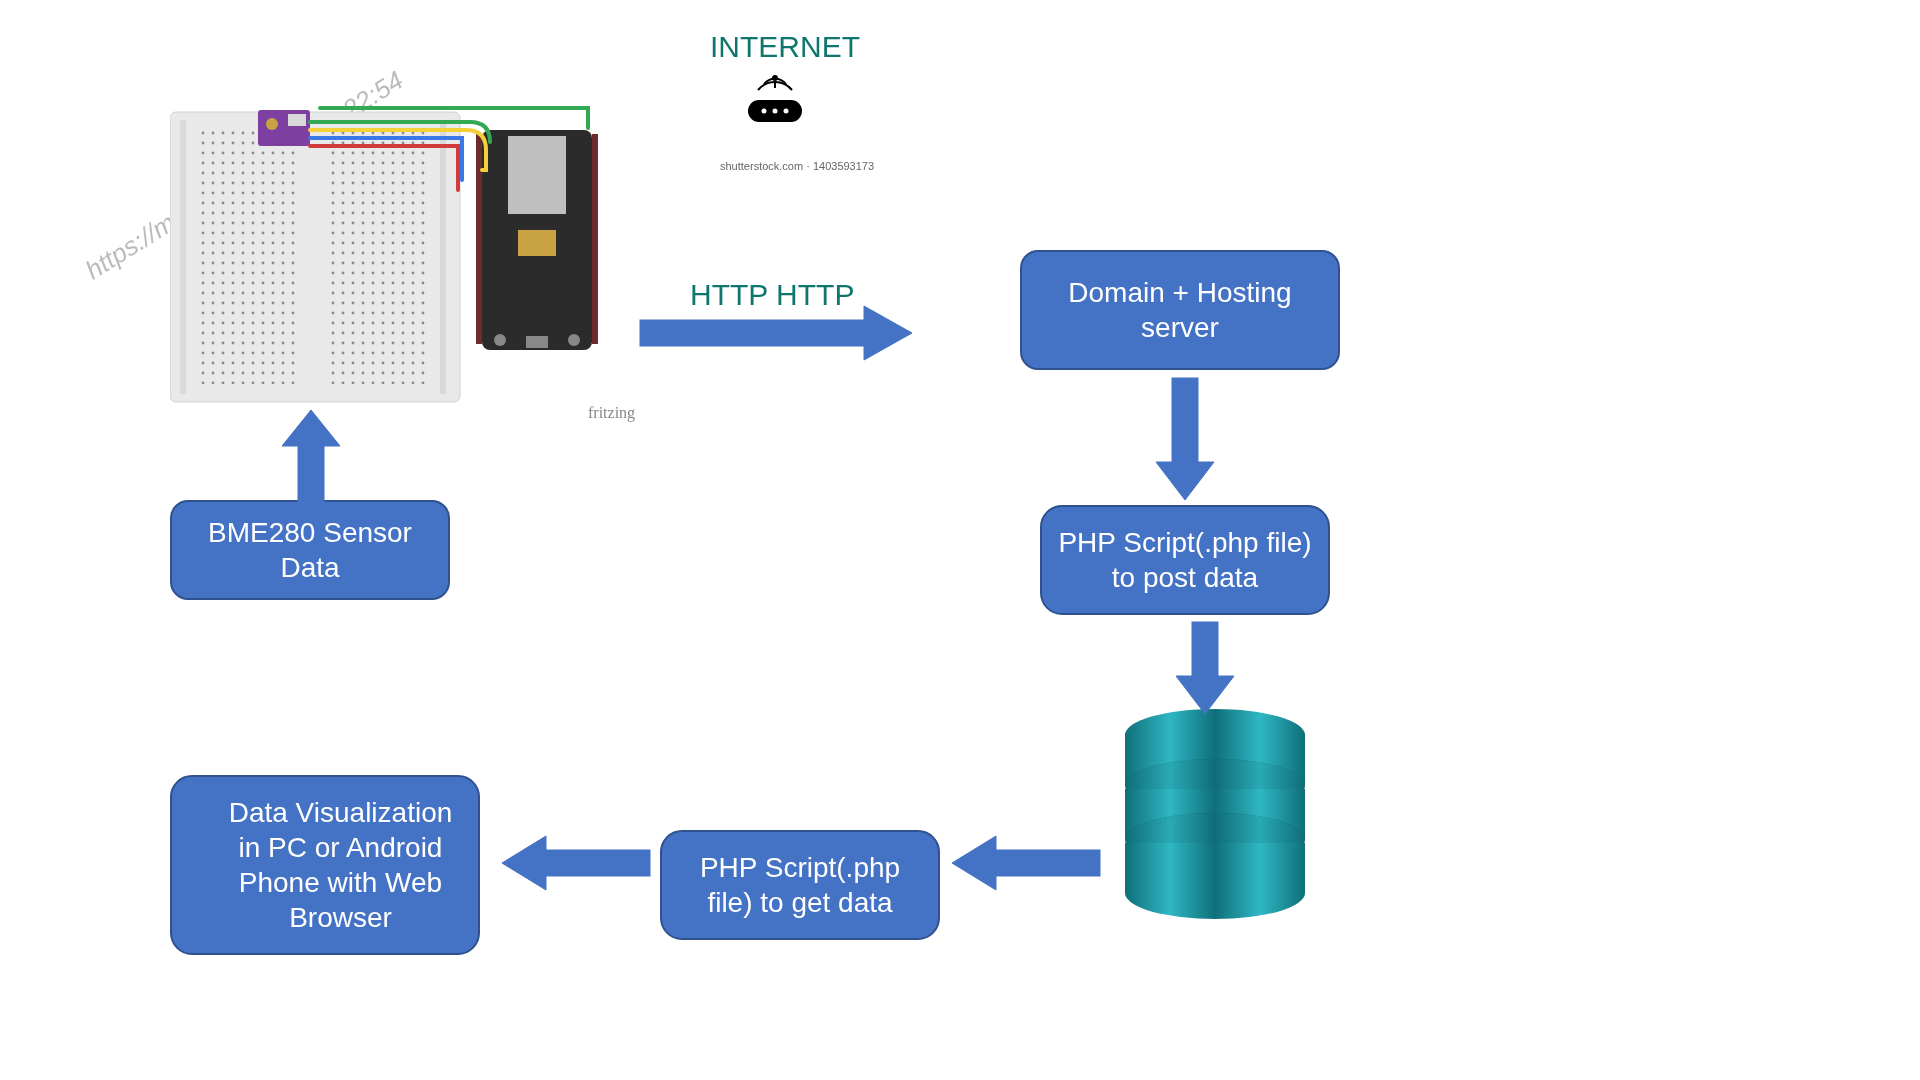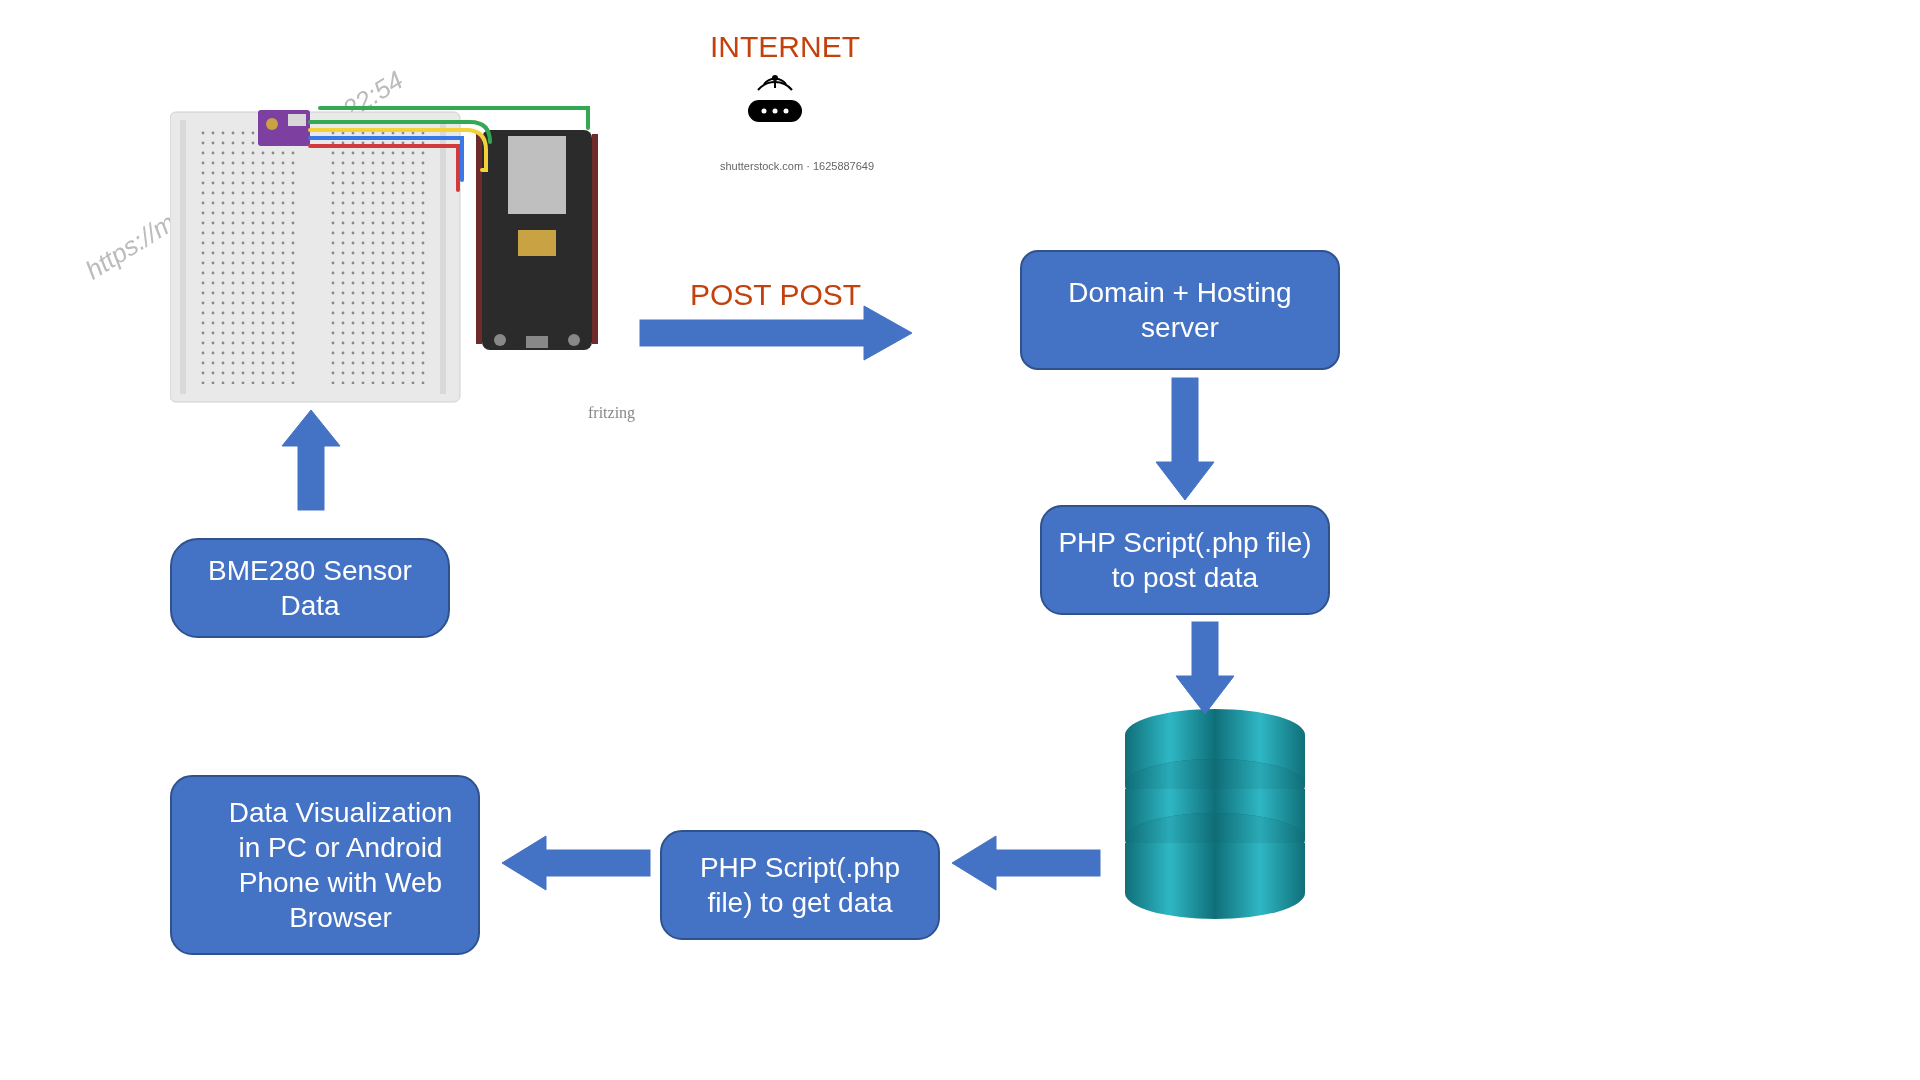--- a/index.html
+++ b/index.html
@@ -1,18 +1,18 @@
 <!DOCTYPE html>
 <html><head>
 <meta charset="utf-8">
 <style>
   html,body{margin:0;padding:0;width:1920px;height:1080px;background:#fff;font-family:"Segoe UI",Arial,sans-serif;overflow:hidden;}
   .canvas{position:relative;width:1920px;height:1080px;}
   .box{position:absolute;background:#4472C4;border:2px solid #2F528F;border-radius:18px;color:#fff;display:flex;align-items:center;justify-content:center;text-align:center;padding:12px;box-sizing:border-box;font-size:28px;line-height:1.25;}
-  .label{position:absolute;color:#c2410c;font-size:30px;}
+  .label{position:absolute;color:#0f766e;font-size:30px;}
   .tiny{position:absolute;color:#666;font-size:11px;}
   .watermark{position:absolute;color:#bbb;font-size:26px;font-style:italic;transform:rotate(-32deg);transform-origin:left top;pointer-events:none;}
   svg.arrows{position:absolute;left:0;top:0;width:1920px;height:1080px;pointer-events:none;}
   .fritz{position:absolute;color:#888;font-size:16px;font-family:Georgia,serif;}
 </style>
 </head>
 <body>
 
 <div class="canvas">
 
@@ -24,21 +24,21 @@
       <path d="M45 18 v-6"></path>
       <circle cx="45" cy="8" r="2" fill="#000"></circle>
       <path d="M34 14 a14 14 0 0 1 22 0"></path>
       <path d="M28 20 a22 22 0 0 1 34 0"></path>
     </g>
     <rect x="18" y="30" width="54" height="22" rx="11" fill="#000"></rect>
     <circle cx="34" cy="41" r="2.5" fill="#fff"></circle>
     <circle cx="45" cy="41" r="2.5" fill="#fff"></circle>
     <circle cx="56" cy="41" r="2.5" fill="#fff"></circle>
   </svg>
-  <div class="tiny" style="left:720px;top:160px;">shutterstock.com · 1625887649</div>
+  <div class="tiny" style="left:720px;top:160px;">shutterstock.com · 1403593173</div>
 
   <svg style="position:absolute;left:170px;top:100px;width:440px;height:310px">
 
     <rect x="0" y="12" width="290" height="290" rx="6" fill="#E9E9E9" stroke="#cfcfcf"></rect>
 
     <rect x="10" y="20" width="6" height="274" fill="#d9d9d9"></rect>
     <rect x="270" y="20" width="6" height="274" fill="#d9d9d9"></rect>
 
     <g fill="#b5b5b5">
 
@@ -82,23 +82,23 @@
     <g fill="none" stroke-width="4" stroke-linecap="round">
       <path d="M140 22 H300 Q320 22 320 42 V42" stroke="#34A853"></path>
       <path d="M140 30 H296 Q316 30 316 50 V70 H312" stroke="#F3D13A"></path>
       <path d="M140 38 H292 V80" stroke="#3B78E7"></path>
       <path d="M140 46 H288 V90" stroke="#D23B3B"></path>
       <path d="M418 28 V8 H150" stroke="#34A853"></path>
     </g>
   </svg>
   <div class="fritz" style="left:588px;top:404px;">fritzing</div>
 
-  <div class="label" style="left:690px;top:278px;">POST POST</div>
+  <div class="label" style="left:690px;top:278px;">HTTP HTTP</div>
 
-  <div class="box" style="left:170px;top:538px;width:280px;height:100px;border-radius:28px;">BME280 Sensor Data</div>
+  <div class="box" style="left:170px;top:500px;width:280px;height:100px;">BME280 Sensor Data</div>
 
   <div class="box" style="left:1020px;top:250px;width:320px;height:120px;">Domain + Hosting server</div>
 
   <div class="box" style="left:1040px;top:505px;width:290px;height:110px;border-radius:22px;">PHP Script(.php file) to post data</div>
 
   <div class="box" style="left:660px;top:830px;width:280px;height:110px;border-radius:22px;">PHP Script(.php file) to get data</div>
 
   <div class="box" style="left:170px;top:775px;width:310px;height:180px;border-radius:22px;padding-left:43px;">Data Visualization in PC or Android Phone with Web Browser</div>
 
   <svg style="position:absolute;left:1115px;top:705px;width:200px;height:230px">

